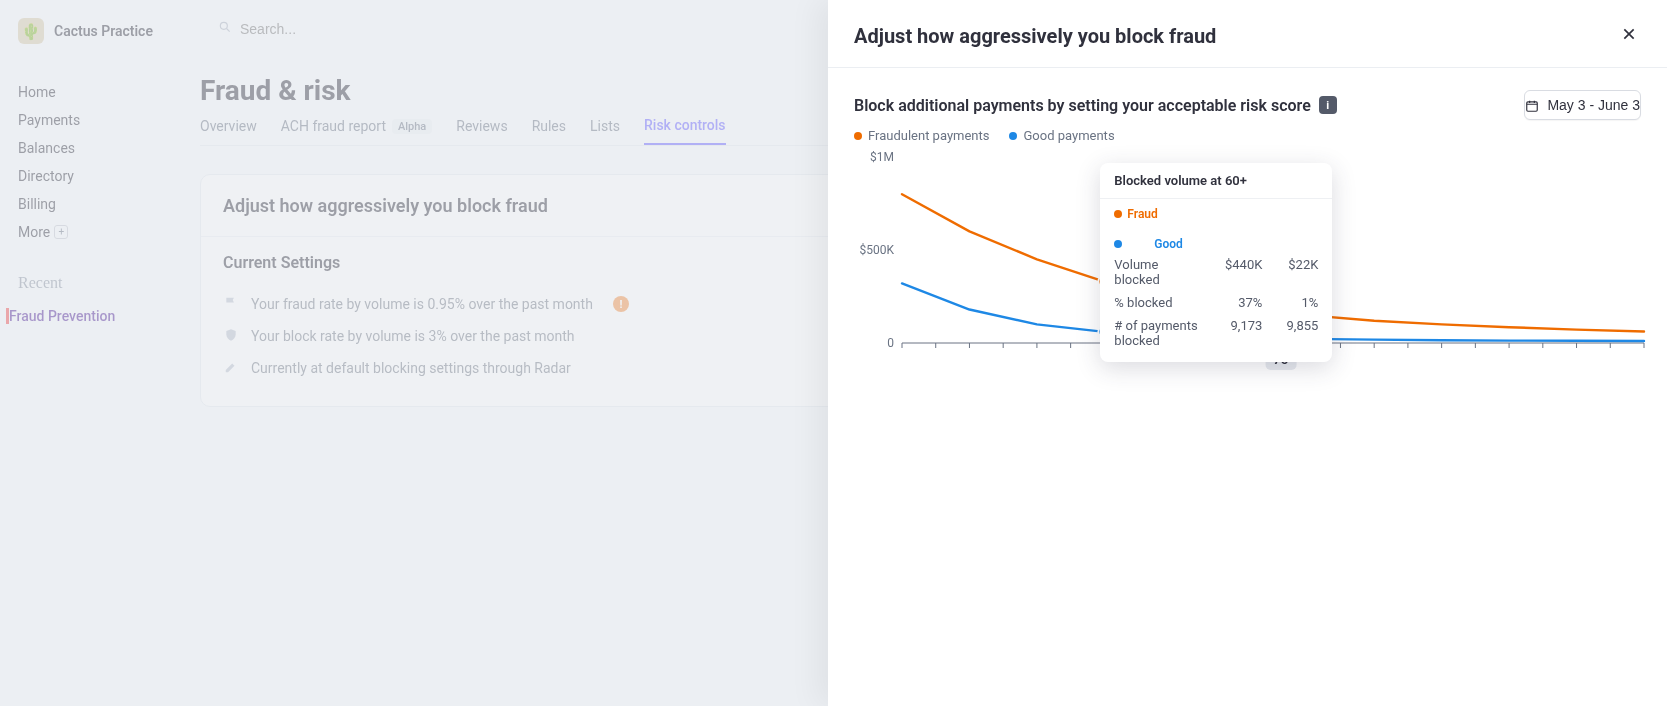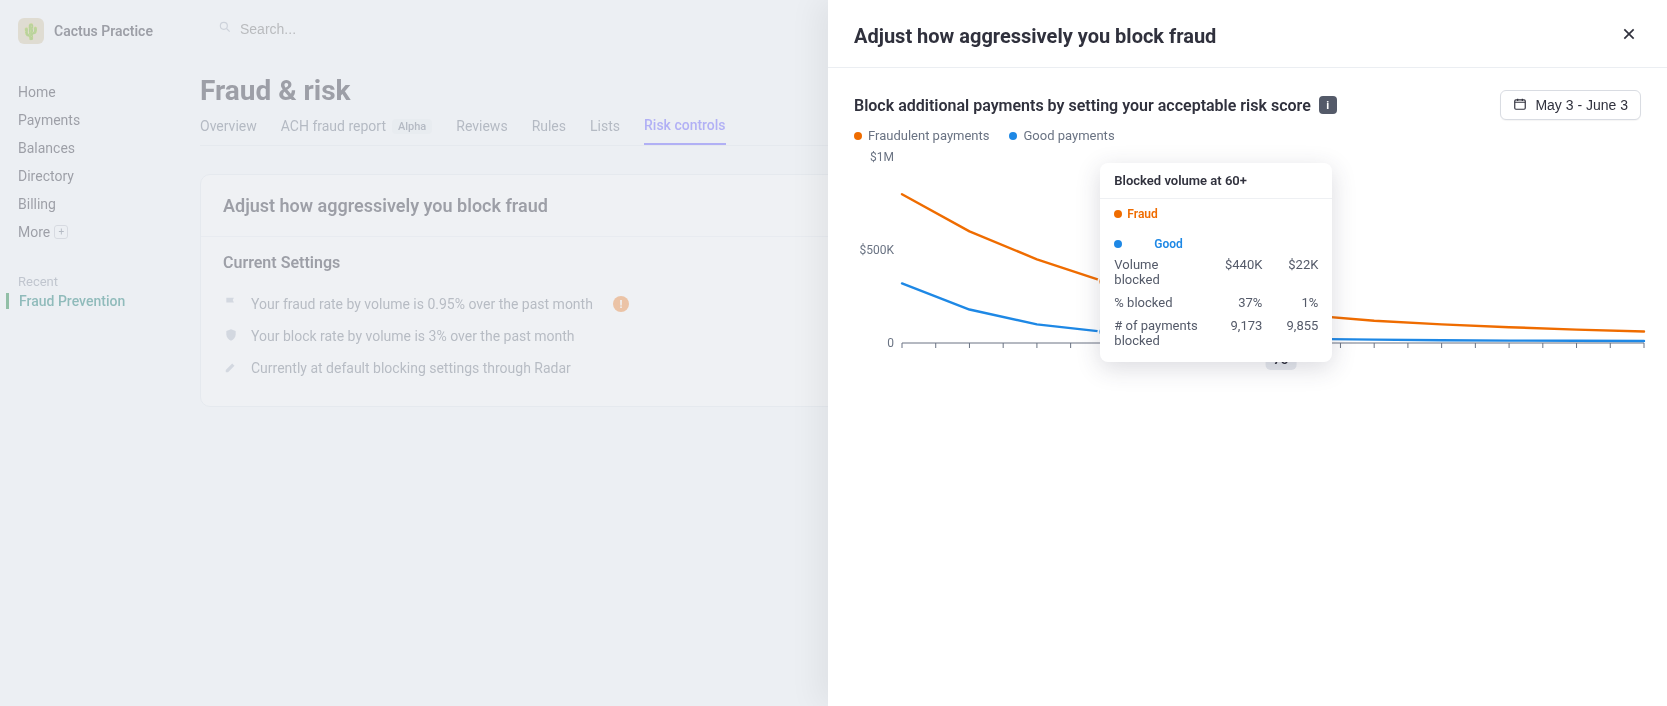--- a/index.html
+++ b/index.html
@@ -36,25 +36,25 @@
     font-size: 14px; color: #30313d;
     padding: 6px 0;
     cursor: pointer;
   }
   .nav-more { display: flex; align-items: center; gap: 4px; }
   .plus-badge {
     width: 14px; height: 14px; border: 1px solid #c0c4cc; border-radius: 3px;
     display: inline-flex; align-items: center; justify-content: center;
     font-size: 10px; line-height: 1; color: #6a7383;
   }
-  .nav-section { font-size: 13px; color: #87909f; margin-top: 28px; margin-bottom: 4px; }
+  .nav-section { font-size: 16px; color: #87909f; margin-top: 28px; margin-bottom: 16px; font-family: Liberation Serif, serif; }
   .nav-recent {
-    font-size: 14px; color: #0f766e; font-weight: 500;
-    border-left: 3px solid #15803d;
-    padding-left: 10px; margin-left: -12px;
+    font-size: 14px; color: #4c1d95; font-weight: 500;
+    border-left: 3px solid #ef4444;
+    margin-left: -12px;
     cursor: pointer;
   }
 
   
   .searchbar {
     position: absolute;
     left: 218px; top: 20px;
     display: flex; align-items: center; gap: 8px;
     color: #a8b0bd; font-size: 14px;
   }
@@ -126,23 +126,23 @@
     display: flex; justify-content: space-between; align-items: center;
     padding: 22px 26px 0 26px;
   }
   .panel-sub-left { display: flex; align-items: center; gap: 8px; font-weight: 600; font-size: 16px; }
   .info-chip {
     width: 18px; height: 18px; border-radius: 4px; background: #545a69;
     color: #fff; font-size: 11px; font-weight: 700;
     display: inline-flex; align-items: center; justify-content: center;
   }
   .date-btn {
-    display: flex; align-items: flex-start; gap: 8px;
+    display: flex; align-items: flex-end; gap: 8px;
     border: 1px solid #d9dce2; border-radius: 6px;
-    padding: 6px 12px; font-size: 14px; background: #fff; cursor: pointer;
+    padding: 6px 0; font-size: 14px; background: #fff; cursor: pointer;
     box-shadow: 0 1px 1px rgba(0,0,0,0.04);
     color: #30313d;
   }
 
   .legend { display: flex; gap: 20px; padding: 8px 26px 0 26px; font-size: 13px; color: #6a7383; }
   .legend-item { display: flex; align-items: center; gap: 6px; }
   .dot { width: 8px; height: 8px; border-radius: 50%; }
   .dot.o { background: #ef6c00; }
   .dot.b { background: #1e88e5; }
 

